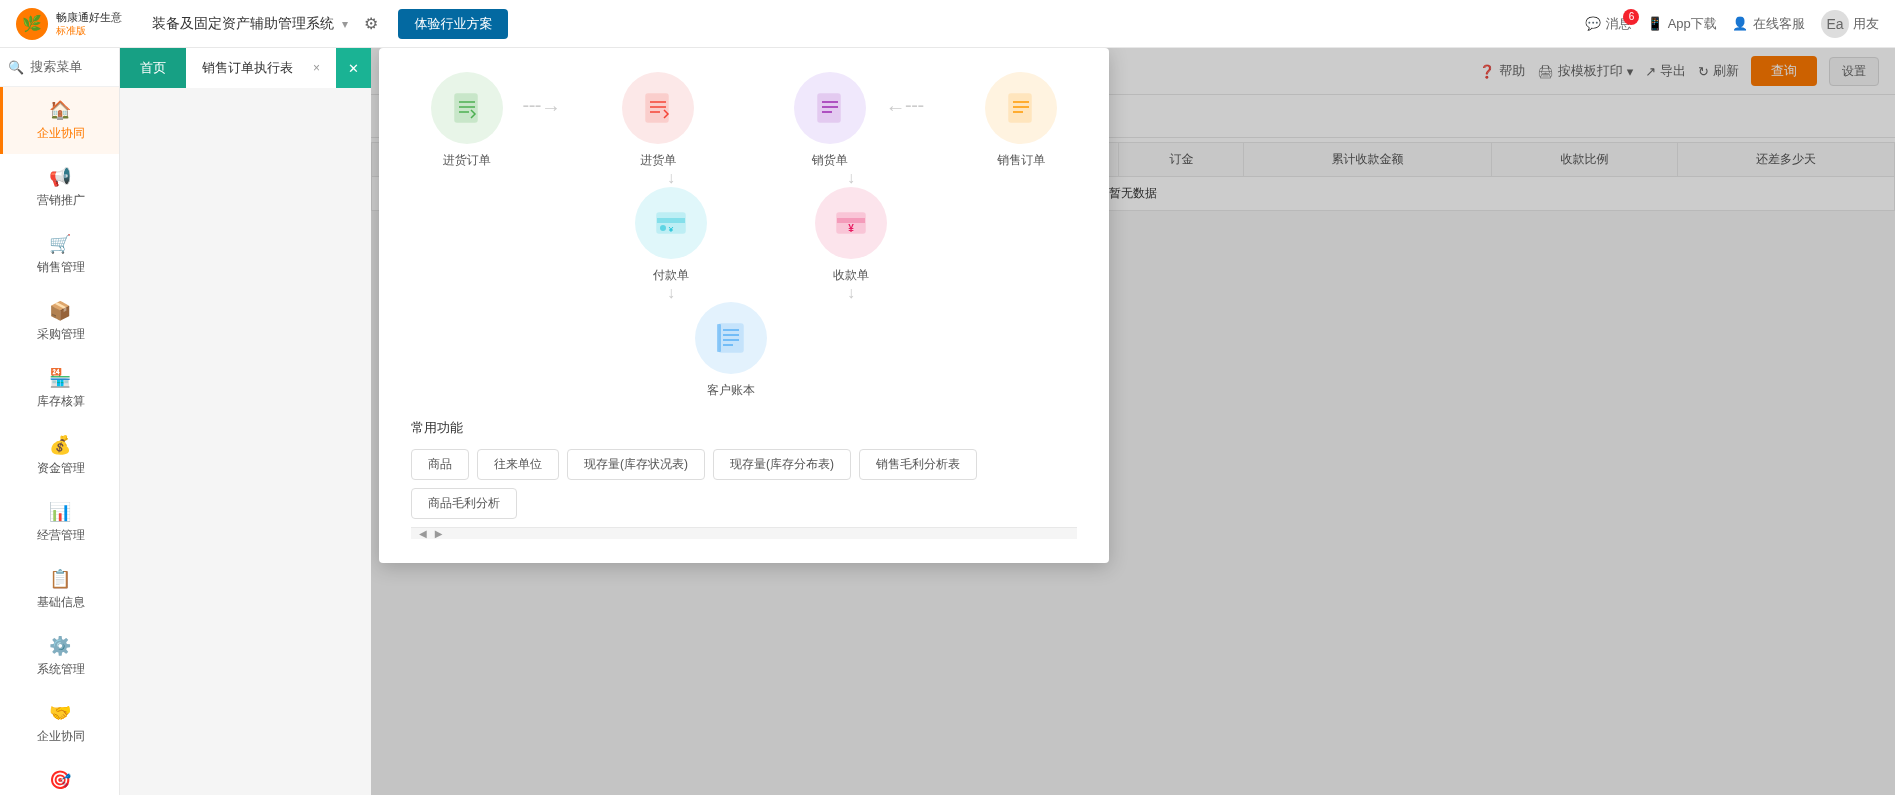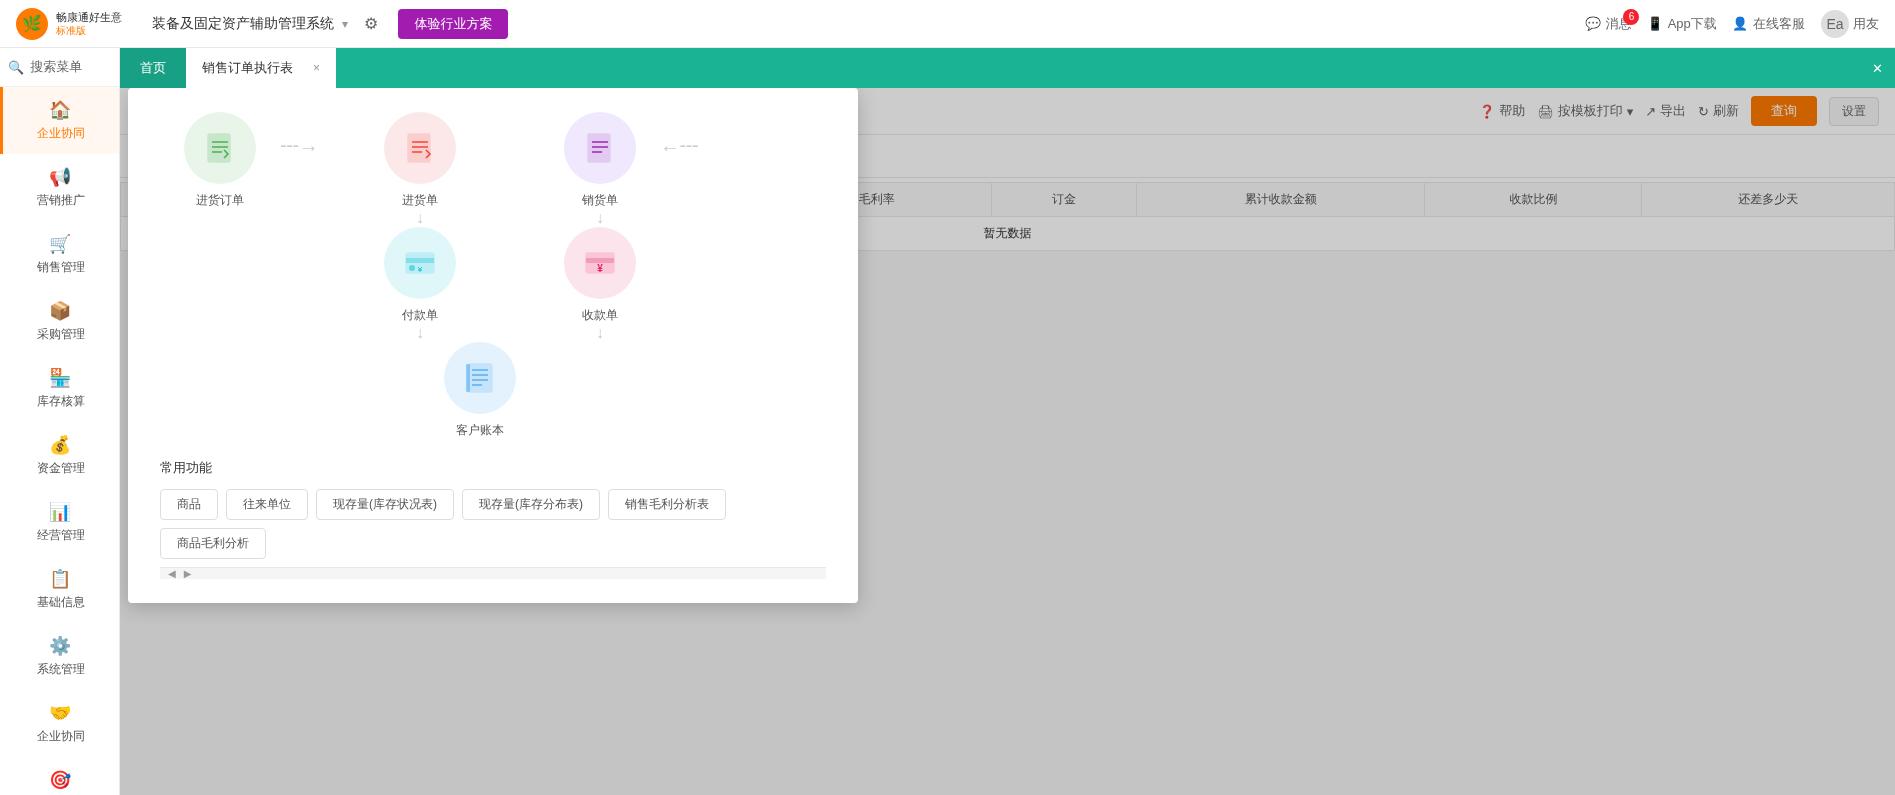--- a/index.html
+++ b/index.html
@@ -38,21 +38,21 @@
       display: flex;
       align-items: center;
       gap: 8px;
       flex: 1;
       margin-left: 16px;
     }
     .system-name { font-size: 14px; color: #333; font-weight: 500; }
     .dropdown-arrow { color: #999; font-size: 12px; cursor: pointer; }
     .settings-icon { color: #666; font-size: 16px; cursor: pointer; margin-left: 8px; }
     .trial-btn {
-      background: #a21caf;
+      background: #0369a1;
       color: white;
       border: none;
       padding: 6px 16px;
       border-radius: 4px;
       cursor: pointer;
       font-size: 13px;
       margin-left: 12px;
     }
     .header-right {
       display: flex;
@@ -136,21 +136,20 @@
       background: #fff7f0;
       color: #ff7a00;
       border-left-color: #ff7a00;
     }
     .sidebar-icon { font-size: 18px; }
 
     
     .content-area {
       flex: 1;
       display: flex;
-      flex-direction: column;
       overflow: hidden;
       position: relative;
     }
 
     
     .tab-bar {
       height: 40px;
       background: #1ab394;
       display: flex;
       align-items: stretch;
@@ -593,20 +592,31 @@
                     <line x1="10" y1="22" x2="20" y2="22" stroke="#9c27b0" stroke-width="1.5"></line>
                   </svg>
                 </div>
                 <span class="flow-label">销货单</span>
               </div>
 
               <div style="display:flex;align-items:center;margin-top:22px;width:80px;flex-shrink:0;">
                 <span style="color:#ccc;font-size:20px;letter-spacing:-3px;">← - - -</span>
               </div>
 
+              <div class="flow-item">
+                <div class="flow-circle orange">
+                  <svg width="36" height="36" viewBox="0 0 36 36" fill="none">
+                    <rect x="6" y="4" width="22" height="28" rx="2" fill="#ff9800" opacity="0.15" stroke="#ff9800" stroke-width="1.5"></rect>
+                    <line x1="10" y1="12" x2="26" y2="12" stroke="#ff9800" stroke-width="1.5"></line>
+                    <line x1="10" y1="17" x2="26" y2="17" stroke="#ff9800" stroke-width="1.5"></line>
+                    <line x1="10" y1="22" x2="20" y2="22" stroke="#ff9800" stroke-width="1.5"></line>
+                  </svg>
+                </div>
+                <span class="flow-label">销售订单</span>
+              </div>
             </div>
 
             <div style="display:flex; align-items:flex-start; margin-bottom:0;">
               <div style="width:120px;flex-shrink:0;"></div>
               <div style="width:80px;flex-shrink:0;"></div>
 
               <div style="width:120px;display:flex;justify-content:center;flex-shrink:0;">
                 <span style="color:#ccc;font-size:16px;">↓</span>
               </div>
               <div style="width:60px;flex-shrink:0;"></div>

